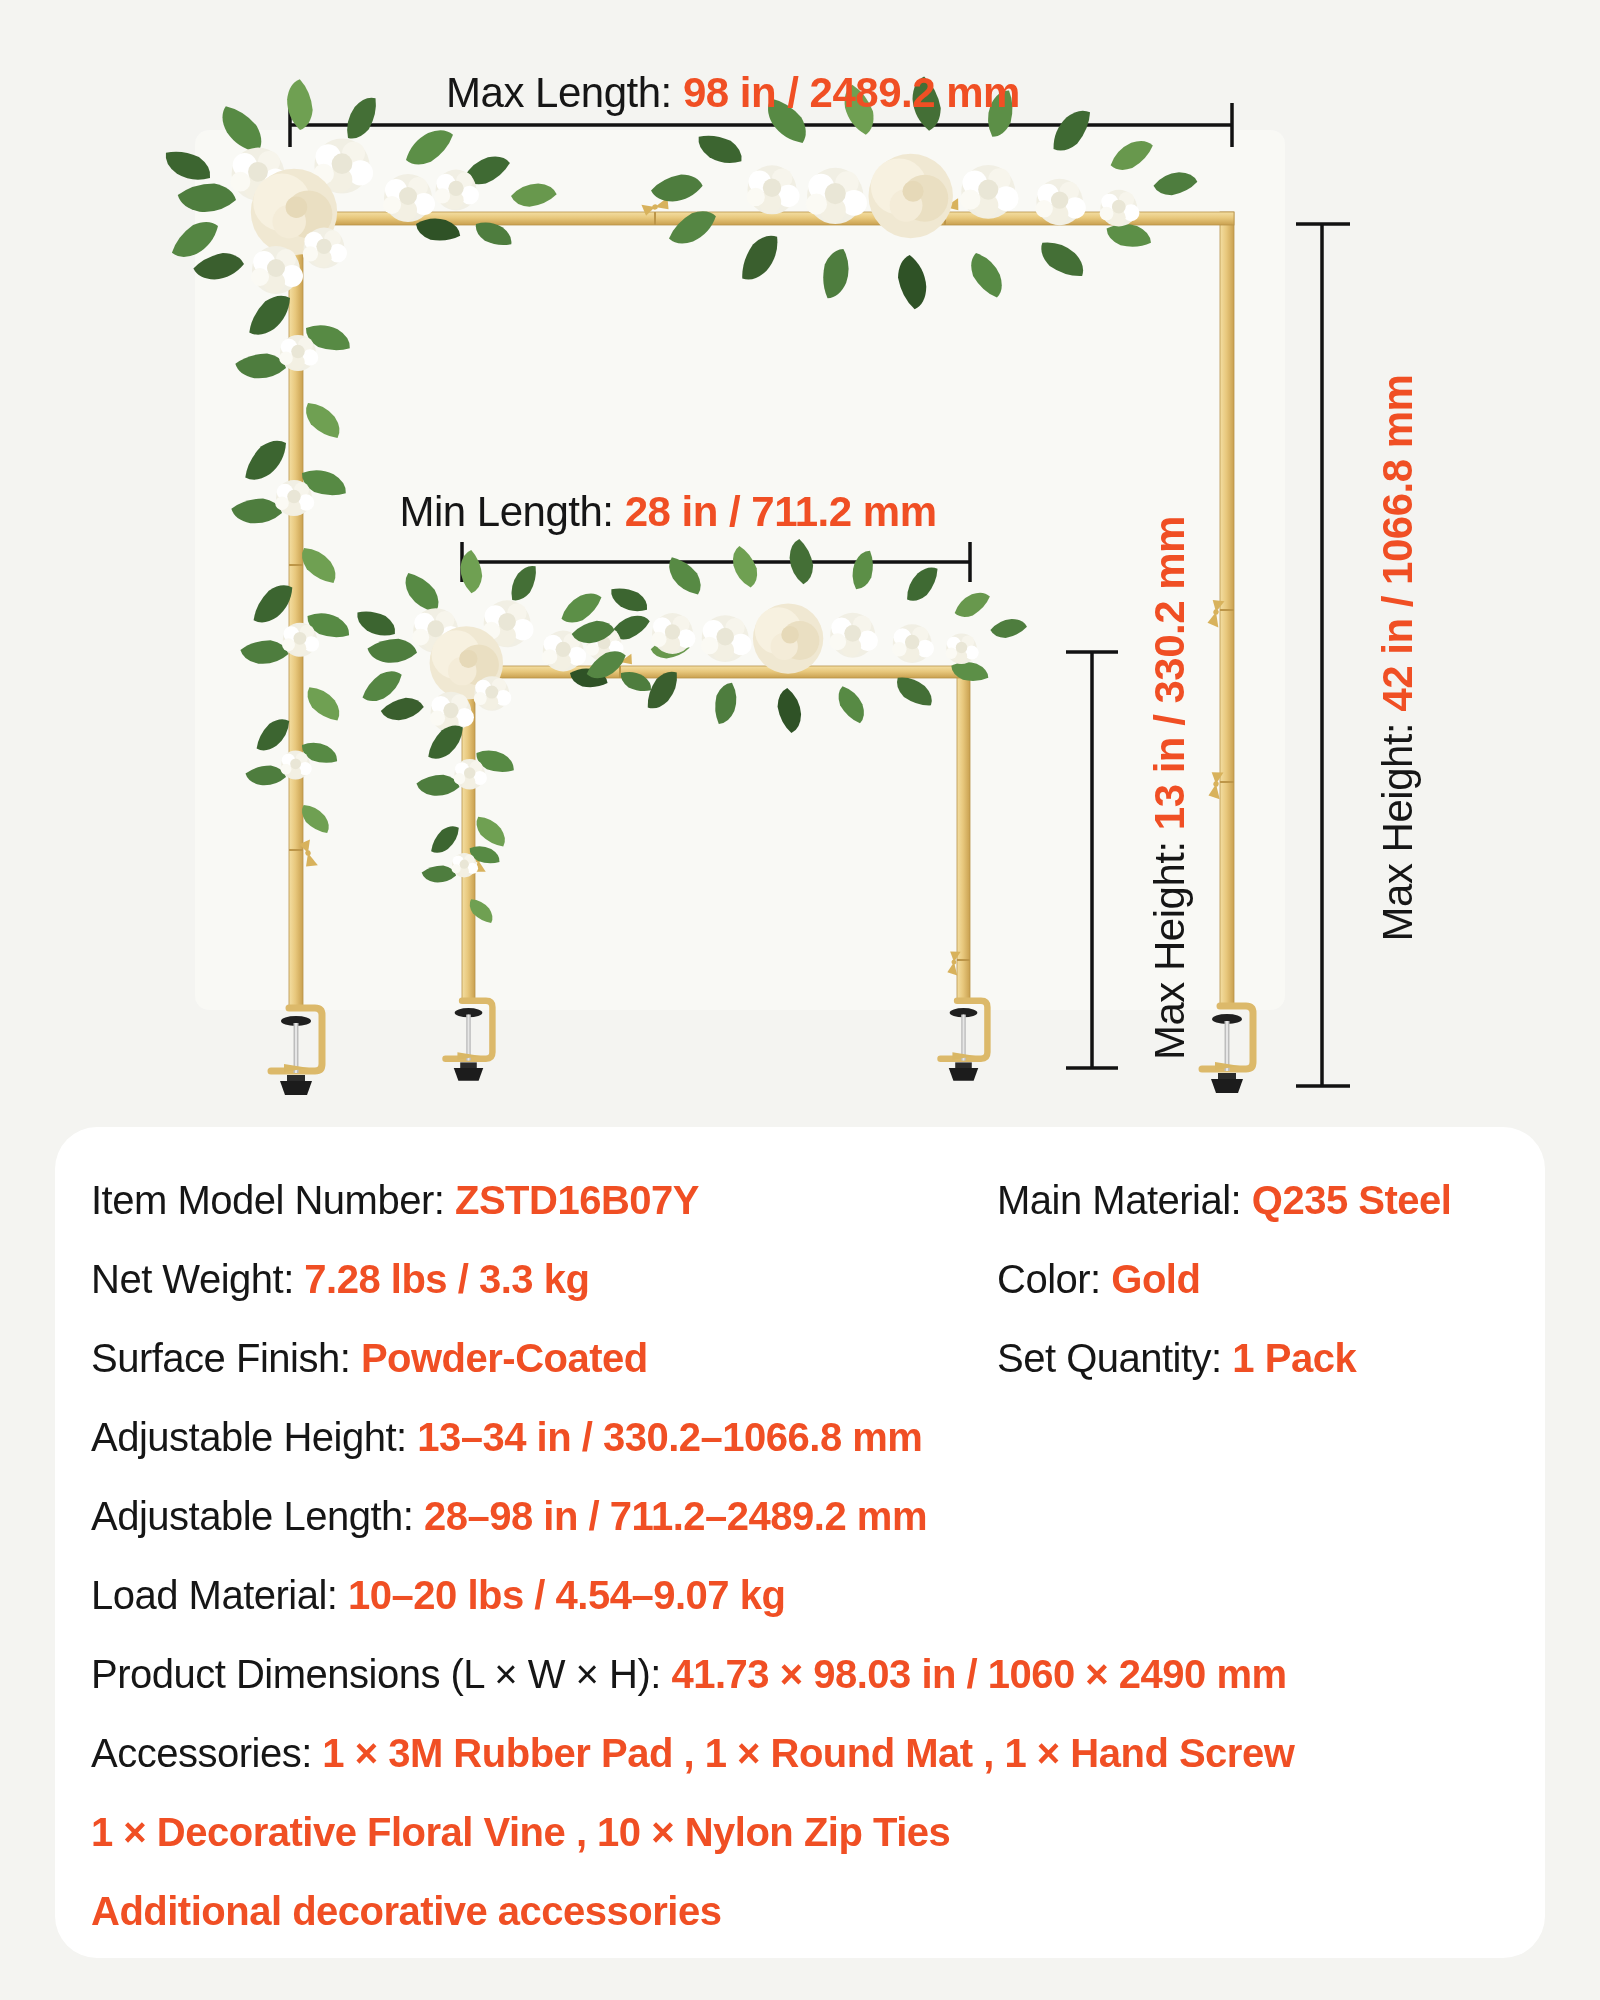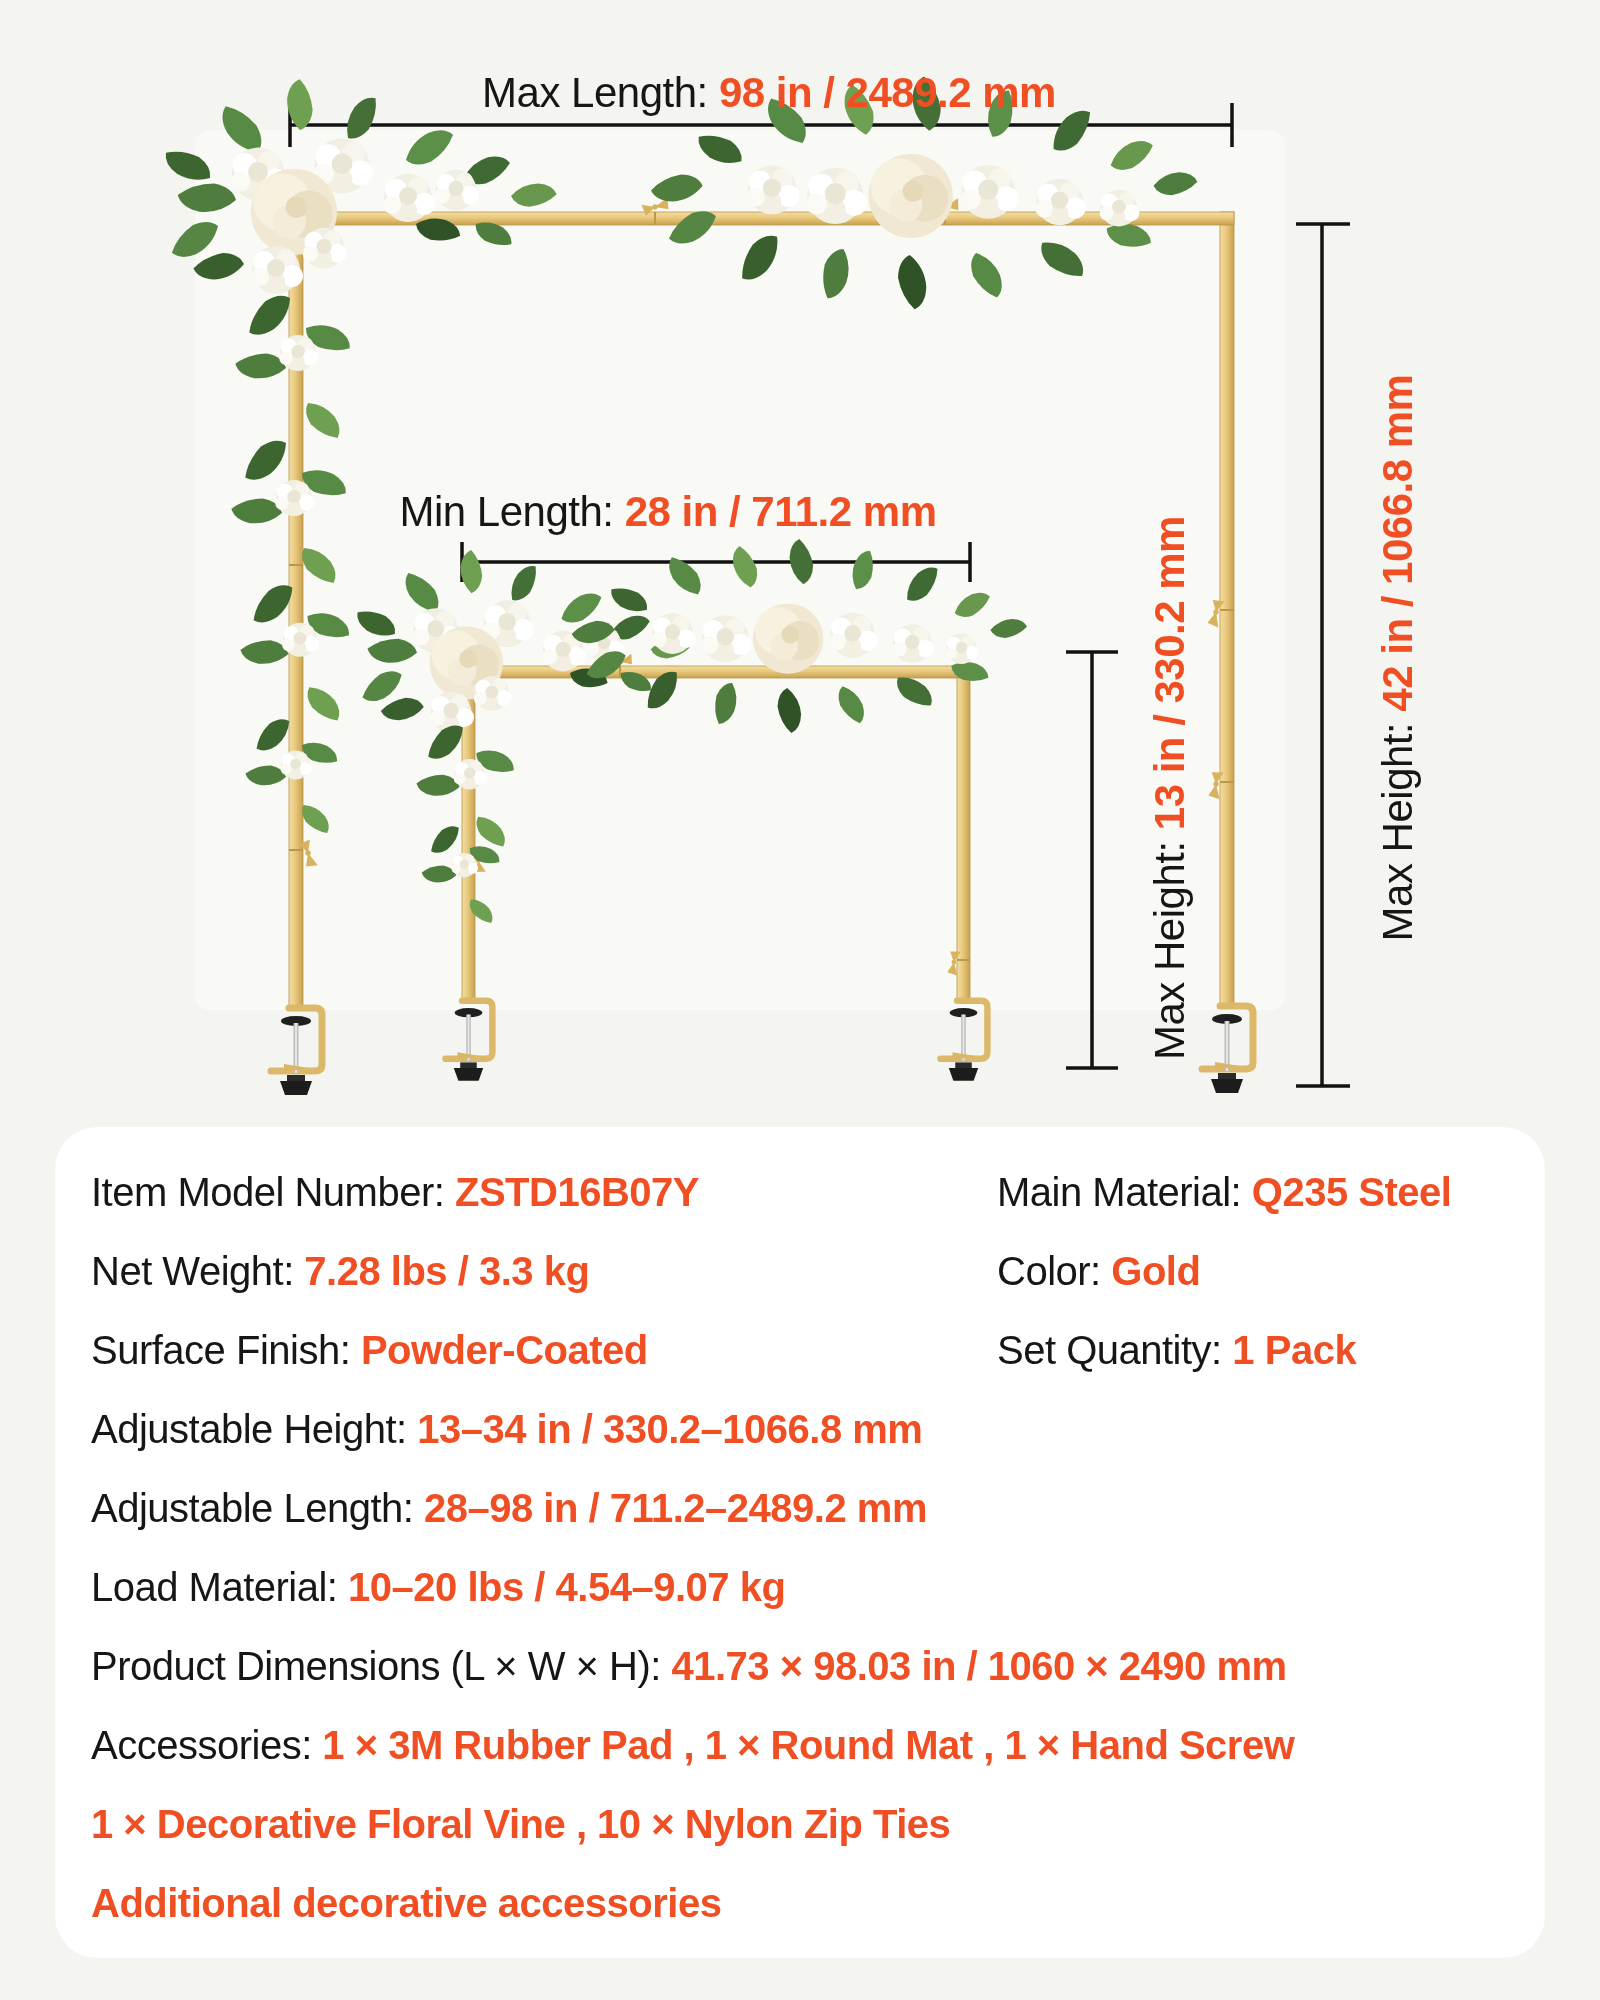--- a/index.html
+++ b/index.html
@@ -17,21 +17,21 @@
          font-size:42px; line-height:46px; font-weight:400; letter-spacing:-0.5px; }
   .lbl .v { color:#f04f24; font-weight:700; }
   .hcenter { transform:translateX(-50%); }
   .vwrap { position:absolute; width:0; height:0; }
   .vwrap .lbl { left:0; top:0; transform-origin:0 0;
                 transform:rotate(-90deg) translate(-50%,-50%); }
 
   
   .panel { position:absolute; left:55px; top:1127px; width:1490px; height:831px;
            background:#ffffff; border-radius:42px; }
-  .panel-inner { padding:26px 36px 0 36px; }
+  .panel-inner { padding:34px 36px 0 36px; }
   .srow { font-size:40px; line-height:79px; letter-spacing:-0.5px;
           color:#161616; white-space:nowrap; }
   .srow .v { color:#f04f24; font-weight:700; }
   .cols { display:flex; }
   .cols .c1 { width:906px; flex:none; }
   .cols .c2 { flex:1; }
 </style>
 </head>
 <body>
 
@@ -222,21 +222,21 @@
     <g transform="translate(468 668) scale(0.85)">
       <use href="#cornerCore"></use>
       <use href="#tail" transform="translate(0 60)"></use>
       <use href="#tail" transform="translate(-6 180) scale(0.8)"></use>
     </g>
     <g transform="translate(800 642) scale(0.85)">
       <use href="#hSwag"></use>
     </g>
   </svg>
 
-  <div class="lbl hcenter" style="left:733px; top:70px;margin-left:36px;">
+  <div class="lbl hcenter" style="left:733px; top:70px;">
     <span>Max Length: </span><span class="v">98 in / 2489.2 mm</span>
   </div>
 
   <div class="lbl hcenter" style="left:668px; top:489px;">
     <span>Min Length: </span><span class="v">28 in / 711.2 mm</span>
   </div>
 
   <div class="vwrap" style="left:1170px; top:788px;">
     <div class="lbl">
       <span>Max Height: </span><span class="v">13 in / 330.2 mm</span>

